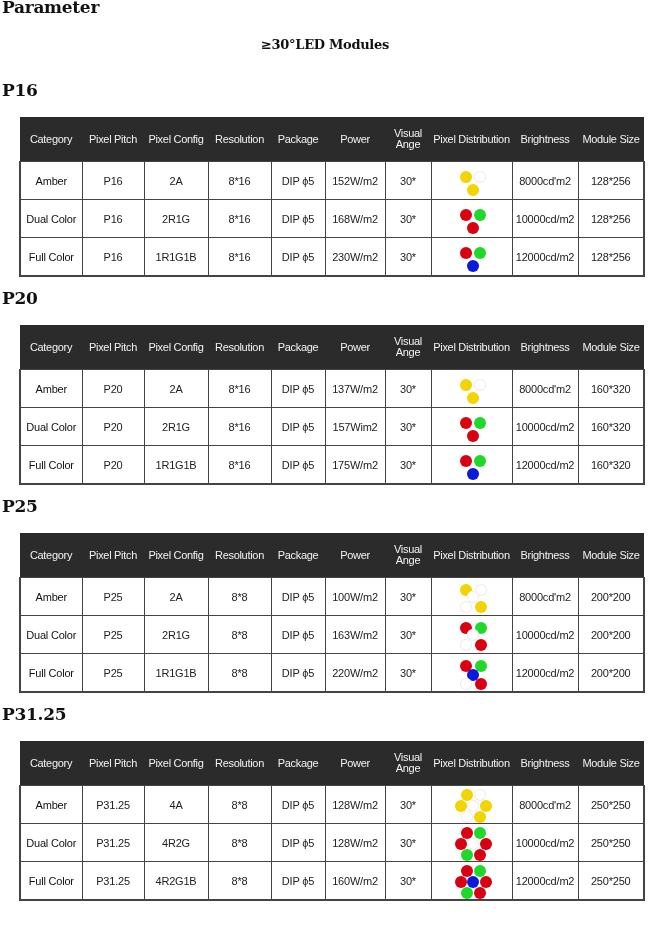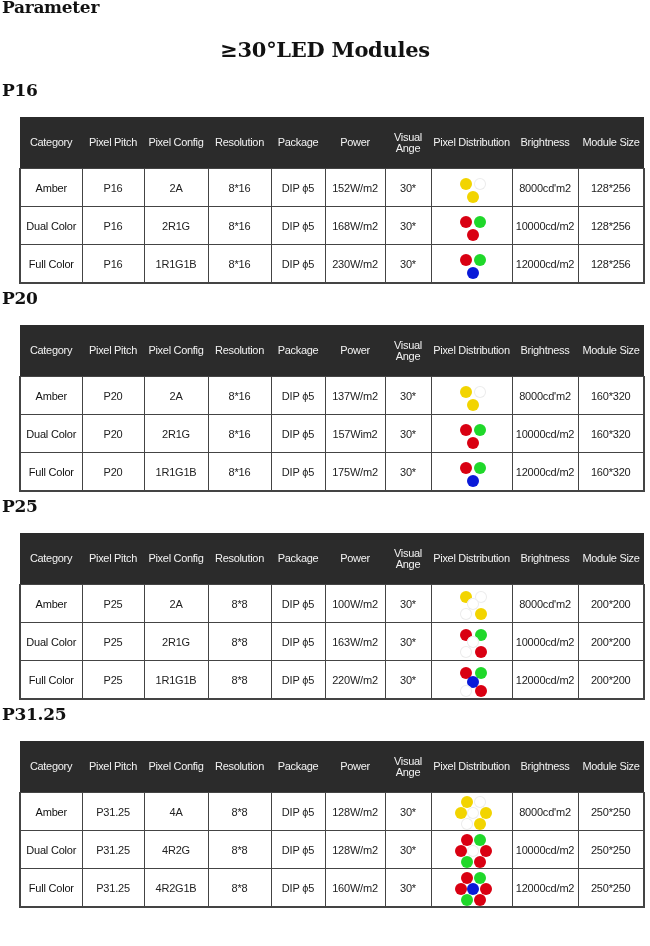--- a/index.html
+++ b/index.html
@@ -1,21 +1,21 @@
 <!DOCTYPE html>
 <html><head>
 <meta charset="utf-8">
 <style>
   html, body { margin: 0; padding: 0; background: #ffffff; }
   body { width: 650px; height: 946px; overflow: hidden; position: relative; font-family: "DejaVu Serif", serif; color: #111; }
   .h-main { position: absolute; left: 2px; top: -3px; font-family: "DejaVu Serif", serif; font-weight: bold; font-size: 17px; letter-spacing: -0.3px; }
-  .h-center { position: absolute; left: 0; width: 650px; top: 37px; text-align: center; font-family: "DejaVu Serif", serif; font-weight: bold; font-size: 21px; letter-spacing: -0.3px; }
+  .h-center { position: absolute; left: 0; width: 650px; top: 37px; text-align: center; font-family: "DejaVu Serif", serif; font-weight: bold; font-size: 13px; letter-spacing: -0.3px; }
   .sec-title { position: absolute; left: 2px; font-family: "DejaVu Serif", serif; font-weight: bold; font-size: 17px; letter-spacing: -0.3px; }
   table.spec { position: absolute; left: 19px; width: 624px; border-collapse: collapse; table-layout: fixed; font-family: "Liberation Sans", sans-serif; font-size: 11px; }
-  table.spec th { background: #2b2b2b; color: #f2f2f2; font-weight: normal; height: 51px; padding: 0 1px; text-align: center; line-height: 11px; letter-spacing: -0.3px; }
+  table.spec th { background: #2b2b2b; color: #f2f2f2; font-weight: normal; height: 44px; padding: 0 1px; text-align: center; line-height: 11px; letter-spacing: -0.3px; }
   table.spec td { height: 37px; border: 1px solid #444; text-align: center; padding: 0; color: #222; letter-spacing: -0.2px; }
   table.spec td:first-child { border-left: 2px solid #444; }
   table.spec td:last-child { border-right: 2px solid #444; }
   table.spec tr:last-child td { border-bottom: 2px solid #444; }
   .dots { position: relative; width: 40px; height: 30px; margin: 0 auto; }
   .dot { position: absolute; width: 12px; height: 12px; border-radius: 50%; }
   .dot.Y { background: #f2d400; }
   .dot.R { background: #d90012; }
   .dot.G { background: #1fd82a; }
   .dot.B { background: #0a1ad8; }

